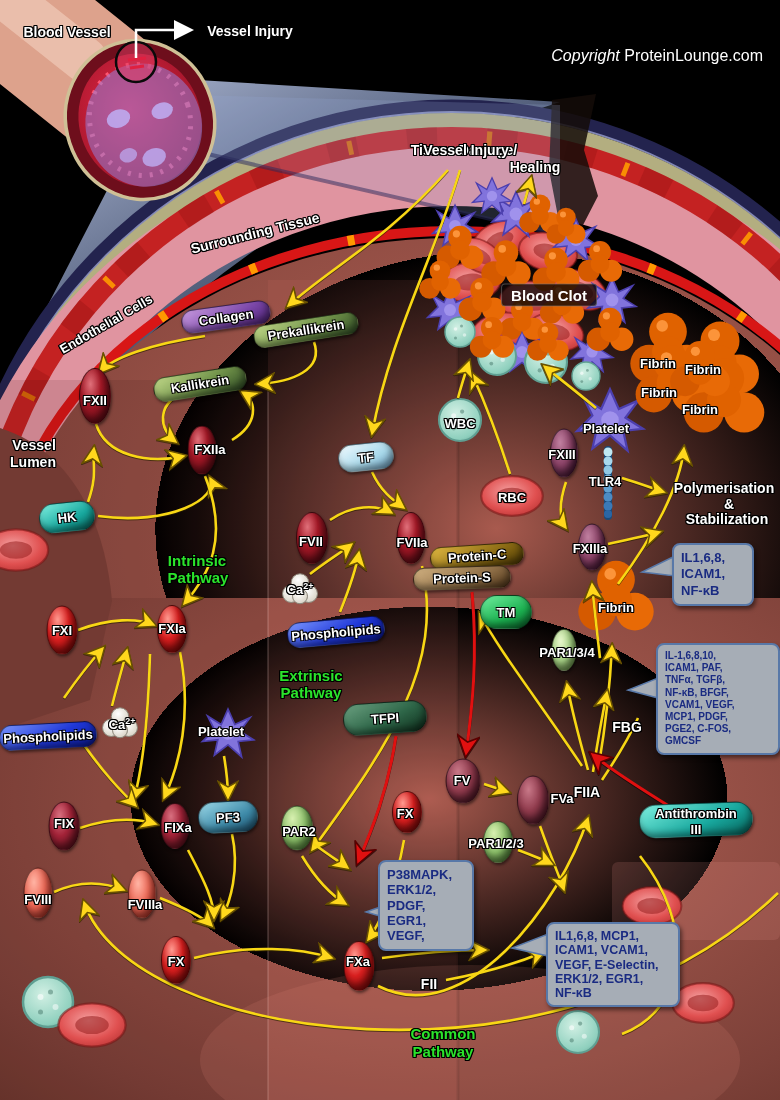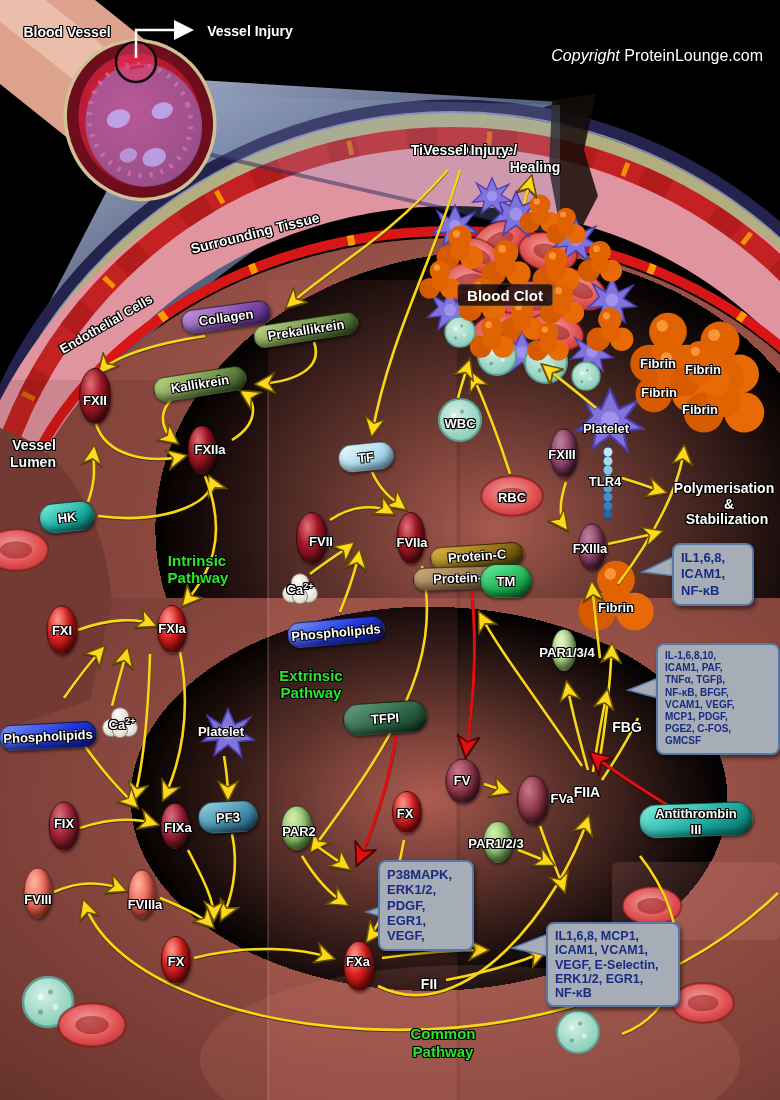--- a/index.html
+++ b/index.html
@@ -36,21 +36,21 @@
   .c-grn{background:radial-gradient(ellipse at 35% 28%,#d8f0b0 0%,#8cc06a 48%,#4a7a32 88%);}
   .c-ltgrn{background:radial-gradient(ellipse at 35% 28%,#e8f6cc 0%,#abd689 48%,#648e44 88%);}
   .c-purple{background:linear-gradient(155deg,#c89ae0,#7a46a8 60%,#4a2070);}
   .c-olive{background:linear-gradient(155deg,#c0d888,#6e9048 55%,#2e4a24);}
   .c-teal{background:linear-gradient(155deg,#7ef0e0,#18a89e 60%,#066058);}
   .c-tealblue{background:linear-gradient(155deg,#9ad8e8,#3e8aa8 60%,#1a4a66);}
   .c-cyan{background:linear-gradient(155deg,#f0fbff,#a8d8ea 60%,#6898b8);}
   .c-dkgreen{background:linear-gradient(155deg,#6aa080,#2e6648 55%,#0e2e1c);}
   .c-gold{background:linear-gradient(155deg,#e0b840,#8a6a14 60%,#4a3804);}
   .c-brown{background:linear-gradient(155deg,#d0b080,#907048 60%,#4e3418);}
-  .c-grass{background:linear-gradient(155deg,#70f0a0,#1cb050 60%,#086028);}
+  .c-grass{background:linear-gradient(155deg,#70f0a0,#1cb050 60%,#086028);margin-top:31px;}
   .c-blue{background:linear-gradient(155deg,#7a96ff,#2038d8 55%,#0a1690);}
   .gbox{position:absolute;background:#a6adb6;border:2px solid #5878a8;border-radius:8px;
         padding:5px 7px;color:#1a2b82;font-weight:bold;font-size:13px;line-height:1.25;
         z-index:6;box-shadow:2px 3px 4px rgba(0,0,0,.5);}
   .gbox div{white-space:nowrap}
   .clotlbl{position:absolute;transform:translate(-50%,-50%);z-index:6;color:#fff;
         font-weight:bold;font-size:15px;background:rgba(10,5,5,.78);border-radius:4px;
         padding:2px 9px;white-space:nowrap;border:1px solid rgba(255,255,255,.25);}
   sup{font-size:9px}
 </style>
@@ -344,21 +344,21 @@
 
 <span class="lbl md" style="left:67px;top:32px">Blood Vessel</span>
 <span class="lbl md" style="left:250px;top:31px">Vessel Injury</span>
 <span class="lbl md" style="left:464px;top:150px">Tissue Damage/</span>
 <span class="lbl md" style="left:466px;top:150px">Vessel Injury</span>
 <span class="lbl md" style="left:535px;top:167px">Healing</span>
 <span class="lbl md" style="left:255px;top:233px;transform:translate(-50%,-50%) rotate(-14deg)">Surrounding Tissue</span>
 <span class="lbl" style="left:106px;top:324px;transform:translate(-50%,-50%) rotate(-30deg)">Endothelial Cells</span>
 <span class="lbl md" style="left:34px;top:445px">Vessel</span>
 <span class="lbl md" style="left:33px;top:462px">Lumen</span>
-<div class="clotlbl" style="left:505px;top:295px">Blood Clot</div>
+<div class="clotlbl" style="left:549px;top:295px">Blood Clot</div>
 <span class="lbl md" style="left:724px;top:488px">Polymerisation</span>
 <span class="lbl md" style="left:729px;top:504px">&amp;</span>
 <span class="lbl md" style="left:727px;top:519px">Stabilization</span>
 
 <span class="lbl green" style="left:197px;top:560px">Intrinsic</span>
 <span class="lbl green" style="left:198px;top:577px">Pathway</span>
 <span class="lbl green" style="left:311px;top:675px">Extrinsic</span>
 <span class="lbl green" style="left:311px;top:692px">Pathway</span>
 <span class="lbl green" style="left:443px;top:1033px">Common</span>
 <span class="lbl green" style="left:443px;top:1051px">Pathway</span>
@@ -381,21 +381,21 @@
 <div class="node oval c-plum" style="left:564px;top:453px;width:26px;height:47px"></div>
 <div class="node oval c-plum" style="left:592px;top:547px;width:26px;height:45px"></div>
 <div class="node oval c-grn" style="left:297px;top:828px;width:30px;height:43px"></div>
 <div class="node oval c-grn" style="left:498px;top:842px;width:28px;height:40px"></div>
 <div class="node oval c-ltgrn" style="left:564px;top:650px;width:23px;height:40px"></div>
 
 <span class="lbl" style="left:95px;top:400px">FXII</span>
 <span class="lbl" style="left:210px;top:449px">FXIIa</span>
 <span class="lbl" style="left:62px;top:630px">FXI</span>
 <span class="lbl" style="left:172px;top:628px">FXIa</span>
-<span class="lbl" style="left:321px;top:541px">FVII</span>
+<span class="lbl" style="left:311px;top:541px">FVII</span>
 <span class="lbl" style="left:412px;top:542px">FVIIa</span>
 <span class="lbl" style="left:64px;top:823px">FIX</span>
 <span class="lbl" style="left:178px;top:827px">FIXa</span>
 <span class="lbl" style="left:38px;top:899px">FVIII</span>
 <span class="lbl" style="left:145px;top:904px">FVIIIa</span>
 <span class="lbl" style="left:405px;top:813px">FX</span>
 <span class="lbl" style="left:176px;top:961px">FX</span>
 <span class="lbl" style="left:358px;top:961px">FXa</span>
 <span class="lbl" style="left:462px;top:780px">FV</span>
 <span class="lbl" style="left:562px;top:798px">FVa</span>

